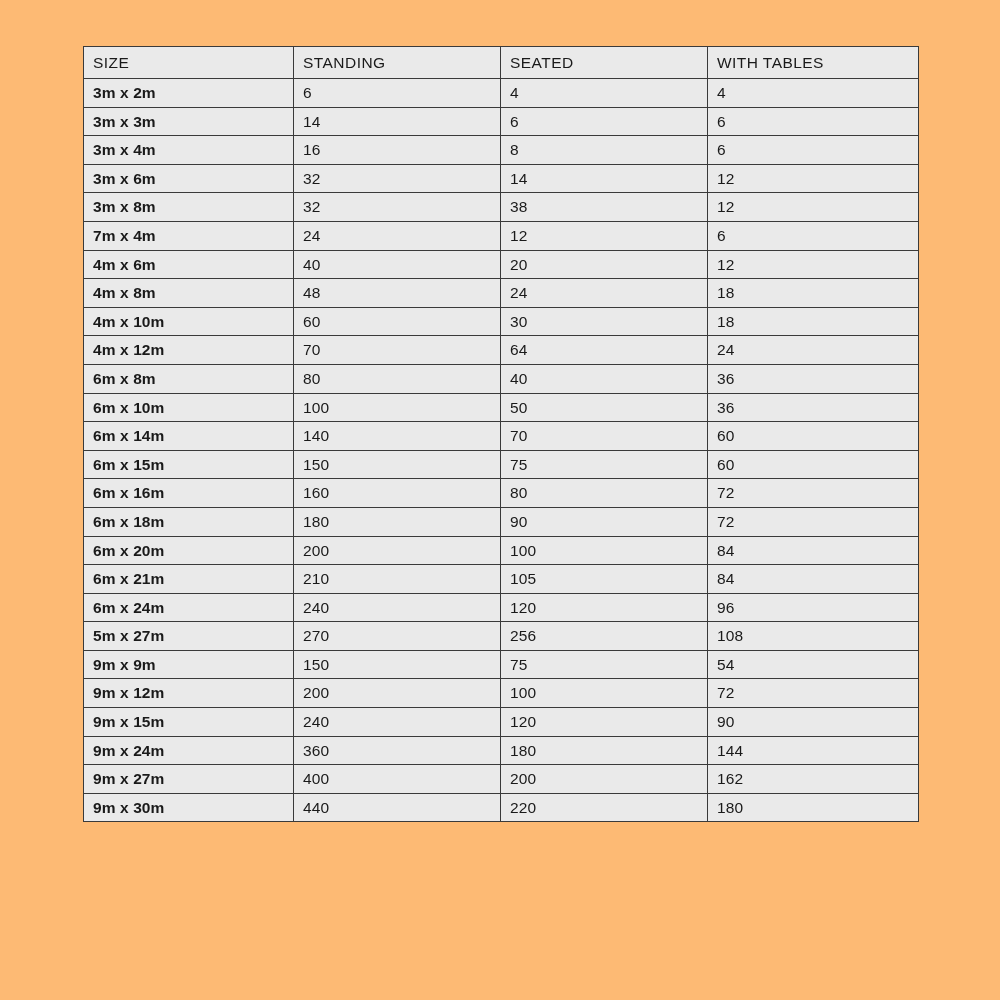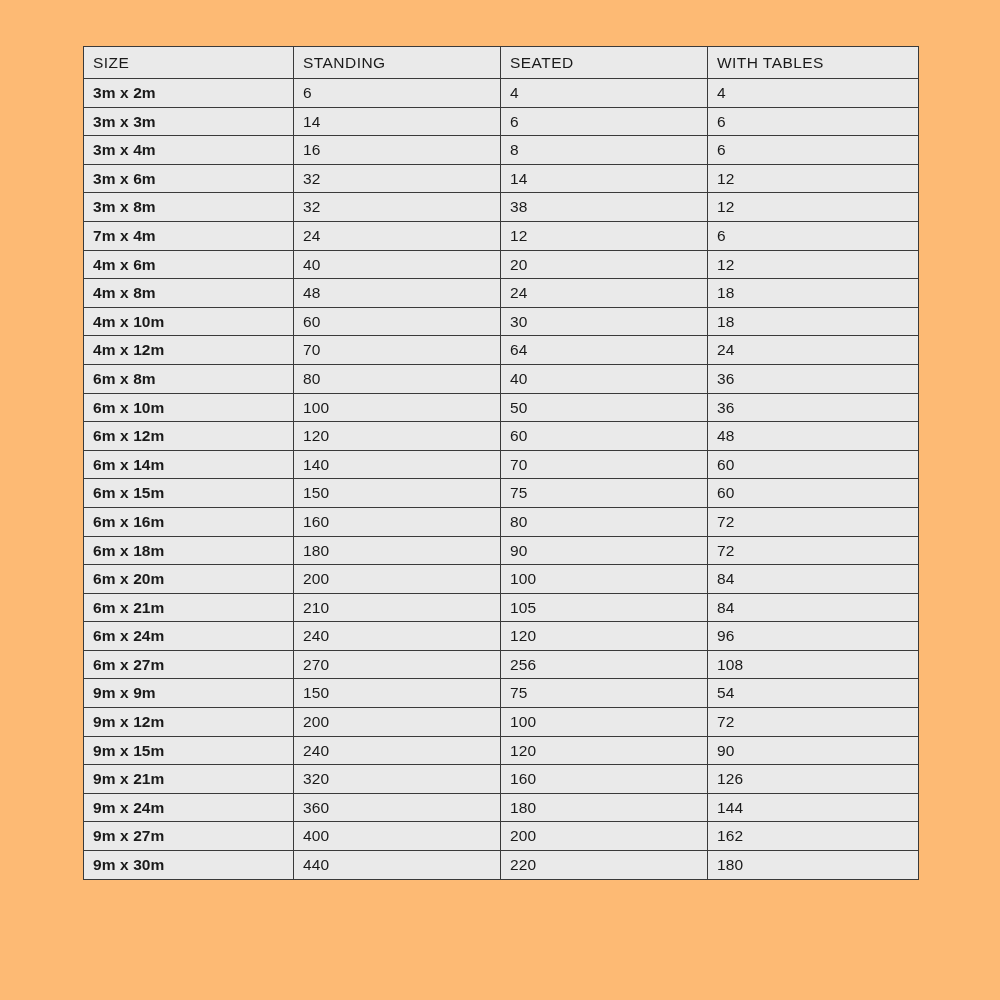--- a/index.html
+++ b/index.html
@@ -153,26 +153,20 @@
             <td class="cell-seated">40</td>
             <td class="cell-with-tables">36</td>
           </tr>
           <tr>
             <td class="cell-size">6m x 10m</td>
             <td class="cell-standing">100</td>
             <td class="cell-seated">50</td>
             <td class="cell-with-tables">36</td>
           </tr>
           <tr>
-            <td class="cell-size">6m x 12m</td>
-            <td class="cell-standing">120</td>
-            <td class="cell-seated">60</td>
-            <td class="cell-with-tables">48</td>
-          </tr>
-          <tr>
             <td class="cell-size">6m x 14m</td>
             <td class="cell-standing">140</td>
             <td class="cell-seated">70</td>
             <td class="cell-with-tables">60</td>
           </tr>
           <tr>
             <td class="cell-size">6m x 15m</td>
             <td class="cell-standing">150</td>
             <td class="cell-seated">75</td>
             <td class="cell-with-tables">60</td>
@@ -201,21 +195,21 @@
             <td class="cell-seated">105</td>
             <td class="cell-with-tables">84</td>
           </tr>
           <tr>
             <td class="cell-size">6m x 24m</td>
             <td class="cell-standing">240</td>
             <td class="cell-seated">120</td>
             <td class="cell-with-tables">96</td>
           </tr>
           <tr>
-            <td class="cell-size">6m x 27m</td>
+            <td class="cell-size">5m x 27m</td>
             <td class="cell-standing">270</td>
             <td class="cell-seated">256</td>
             <td class="cell-with-tables">108</td>
           </tr>
           <tr>
             <td class="cell-size">9m x 9m</td>
             <td class="cell-standing">150</td>
             <td class="cell-seated">75</td>
             <td class="cell-with-tables">54</td>
           </tr>
@@ -223,26 +217,20 @@
             <td class="cell-size">9m x 12m</td>
             <td class="cell-standing">200</td>
             <td class="cell-seated">100</td>
             <td class="cell-with-tables">72</td>
           </tr>
           <tr>
             <td class="cell-size">9m x 15m</td>
             <td class="cell-standing">240</td>
             <td class="cell-seated">120</td>
             <td class="cell-with-tables">90</td>
-          </tr>
-          <tr>
-            <td class="cell-size">9m x 21m</td>
-            <td class="cell-standing">320</td>
-            <td class="cell-seated">160</td>
-            <td class="cell-with-tables">126</td>
           </tr>
           <tr>
             <td class="cell-size">9m x 24m</td>
             <td class="cell-standing">360</td>
             <td class="cell-seated">180</td>
             <td class="cell-with-tables">144</td>
           </tr>
           <tr>
             <td class="cell-size">9m x 27m</td>
             <td class="cell-standing">400</td>

